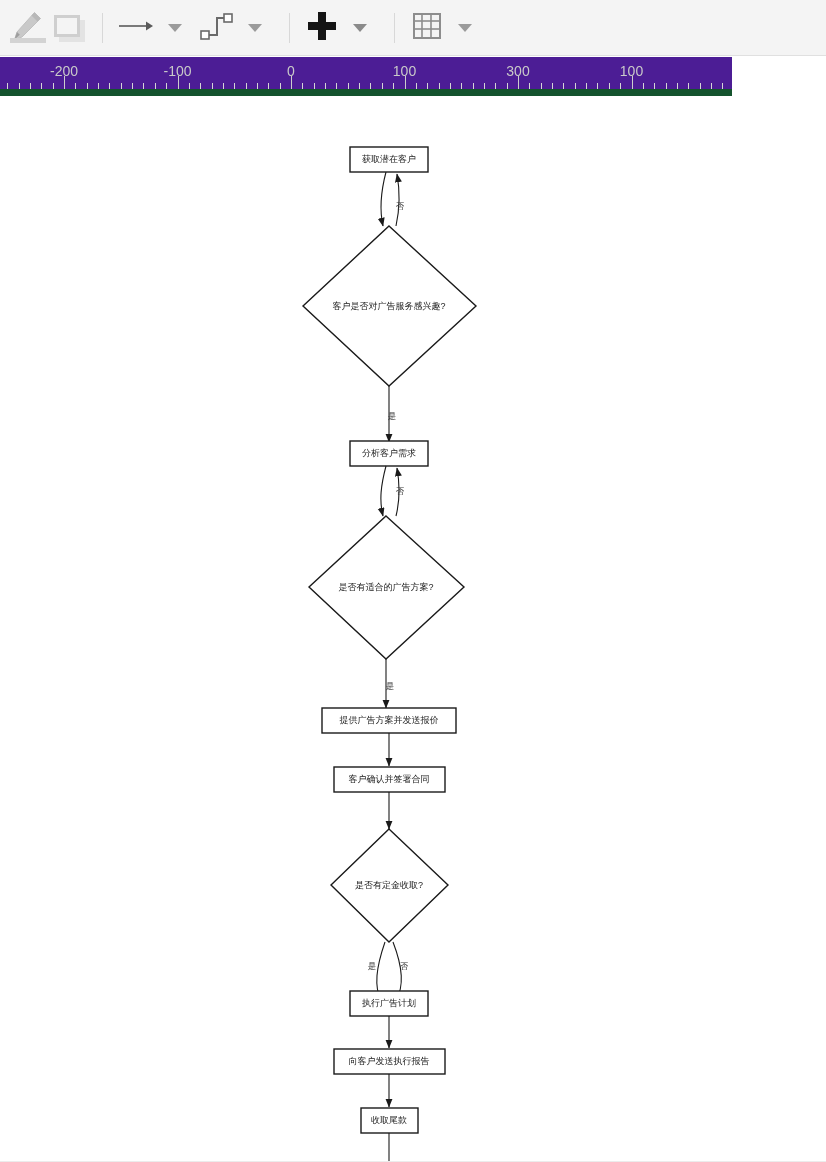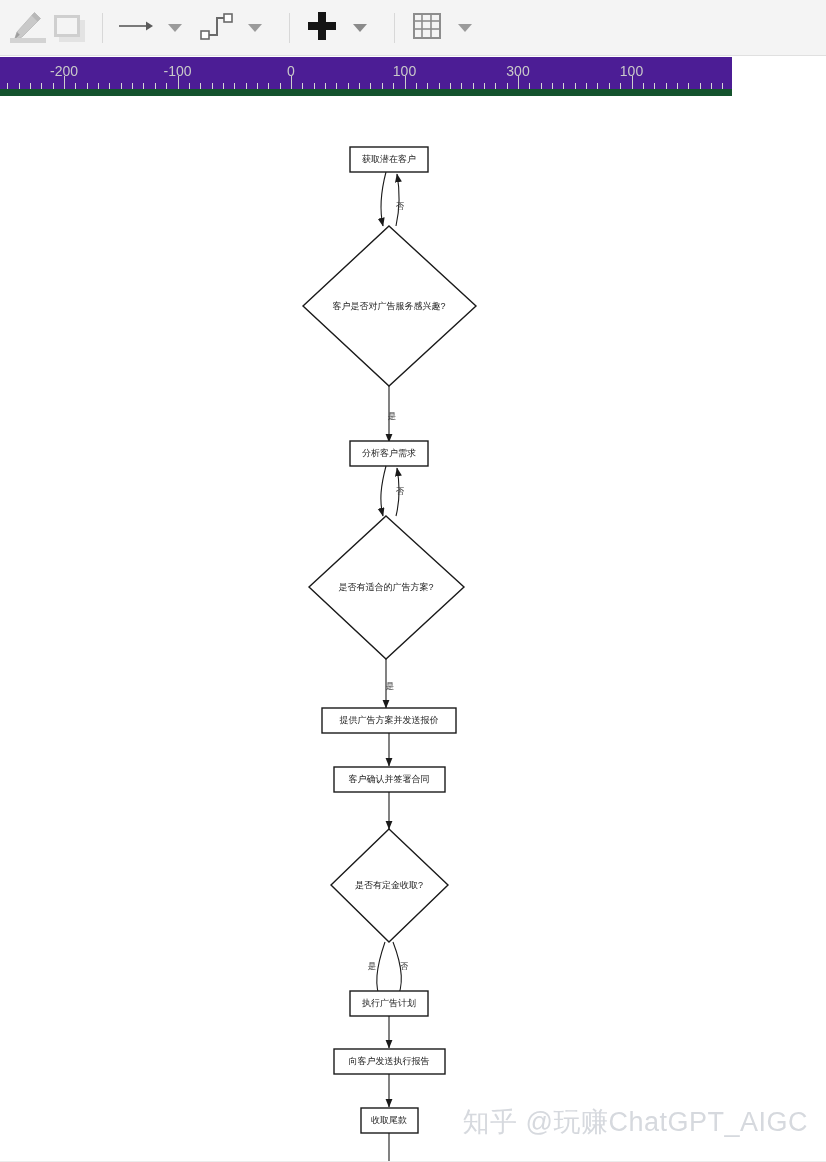--- a/index.html
+++ b/index.html
@@ -375,16 +375,15 @@
 
       <path class="edge" d="M 389 978 L 389 1011" marker-end="url(#arrow)"></path>
 
       <rect class="shape-rect" x="361" y="1012" width="57" height="25"></rect>
       <text class="node-text" x="389" y="1025">收取尾款</text>
 
       <path class="edge" d="M 389 1037 L 389 1066"></path>
     </svg>
   </div>
 
-  <div class="watermark">知乎 @玩赚ChatGPT_AIGC</div>
   <div class="bottom-rule"></div>
 
 </div>
 
 </body></html>

